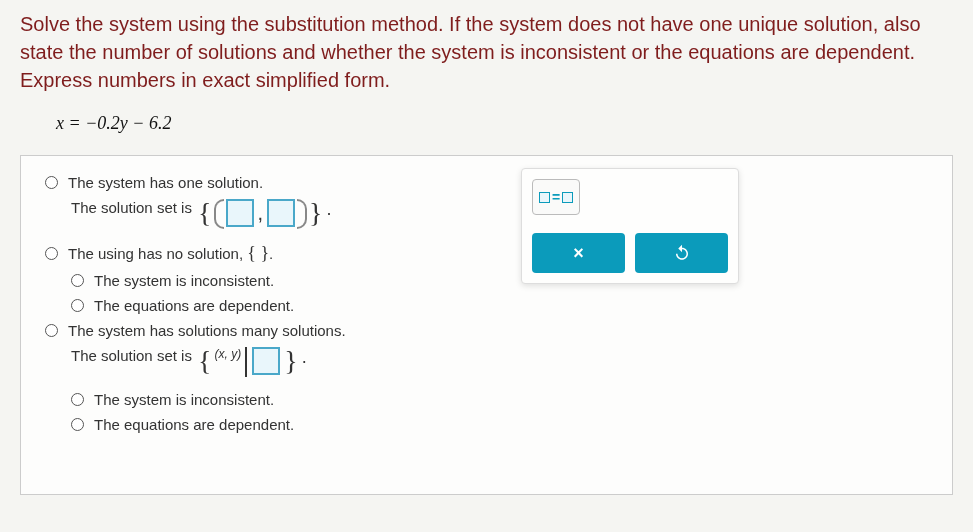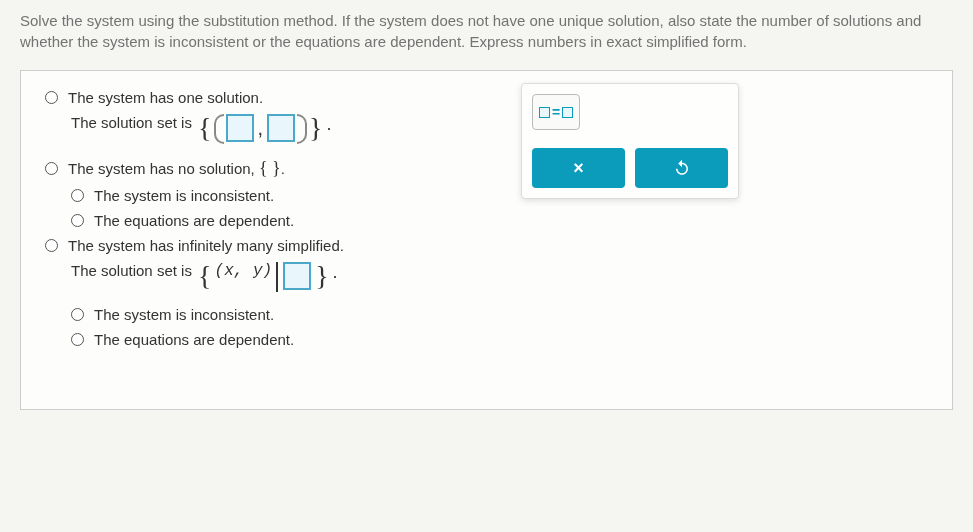--- a/index.html
+++ b/index.html
@@ -7,24 +7,24 @@
       width: 973px;
       height: 532px;
       background: #f5f5f2;
       font-family: Arial, Helvetica, sans-serif;
       font-size: 14px;
       color: #333;
       padding: 10px 20px;
       overflow: hidden;
     }
     .instructions {
-      color: #737373;
+      color: #7f1d1d;
       line-height: 1.4;
       margin-bottom: 16px;
-      font-size: 15px;
+      font-size: 20px;
     }
     .equations {
       margin-left: 36px;
       margin-bottom: 18px;
       font-family: "Times New Roman", serif;
       font-size: 18px;
       font-style: italic;
       line-height: 1.5;
       color: #111;
     }
@@ -76,23 +76,23 @@
       width: 10px;
       height: 30px;
       border: 2px solid #888;
       display: inline-block;
     }
     .paren.left { border-radius: 14px 0 0 14px; border-right: none; }
     .paren.right { border-radius: 0 14px 14px 0; border-left: none; }
     .comma { font-size: 20px; margin: 0 2px; align-self: flex-end; padding-bottom: 4px;}
     .empty-set { font-family: "Times New Roman", serif; font-size: 18px; }
     .xy {
-      font-family: Liberation Mono, monospace;
+      font-family: Liberation Sans, sans-serif;
       font-style: italic;
-      font-size: 16px;
+      font-size: 12px;
       padding: 0 1px;
     }
     .bar {
       width: 2px;
       height: 30px;
       background: #333;
       margin: 0 3px;
     }
     .dot-after { font-size: 18px; margin-left: 2px;}
     
@@ -151,20 +151,21 @@
       cursor: pointer;
     }
     .action-btn.reset svg { width: 18px; height: 18px; fill: #fff; }
   </style>
 </head>
 <body>
 
 <div class="instructions">Solve the system using the substitution method. If the system does not have one unique solution, also state the number of solutions and whether the system is inconsistent or the equations are dependent. Express numbers in exact simplified form.</div>
 
 <div class="equations">
+  <div>x = −0.2y − 6.2</div>
 </div>
 
 <div class="answer-area">
 
   <div class="option-group">
     <div class="option-row">
       <span class="radio"></span>
       <span class="option-label">The system has one solution.</span>
     </div>
     <div class="sub-row">
@@ -177,38 +178,38 @@
       <span class="paren right"></span>
       <span class="brace">}</span>
       <span class="dot-after">.</span>
     </div>
   </div>
 
   <div class="option-group">
     <div class="option-row">
       <span class="radio"></span>
       <span class="option-label">
-        <span>The system has no solution,</span>
+        <span>The using has no solution,</span>
         <span class="empty-set">{ }</span>.
       </span>
     </div>
     <div class="option-row">
       <span class="radio sub"></span>
       <span class="option-label">The system is inconsistent.</span>
     </div>
     <div class="option-row">
       <span class="radio sub"></span>
       <span class="option-label">The equations are dependent.</span>
     </div>
   </div>
 
   <div class="option-group">
     <div class="option-row">
       <span class="radio"></span>
-      <span class="option-label">The system has infinitely many simplified.</span>
+      <span class="option-label">The system has solutions many solutions.</span>
     </div>
     <div class="sub-row">
       <span>The solution set is</span>&nbsp;
       <span class="brace">{</span>
       <span class="xy">(x, y)</span>
       <span class="bar"></span>
       <span class="box-input"></span>
       <span class="brace">}</span>
       <span class="dot-after">.</span>
     </div>

